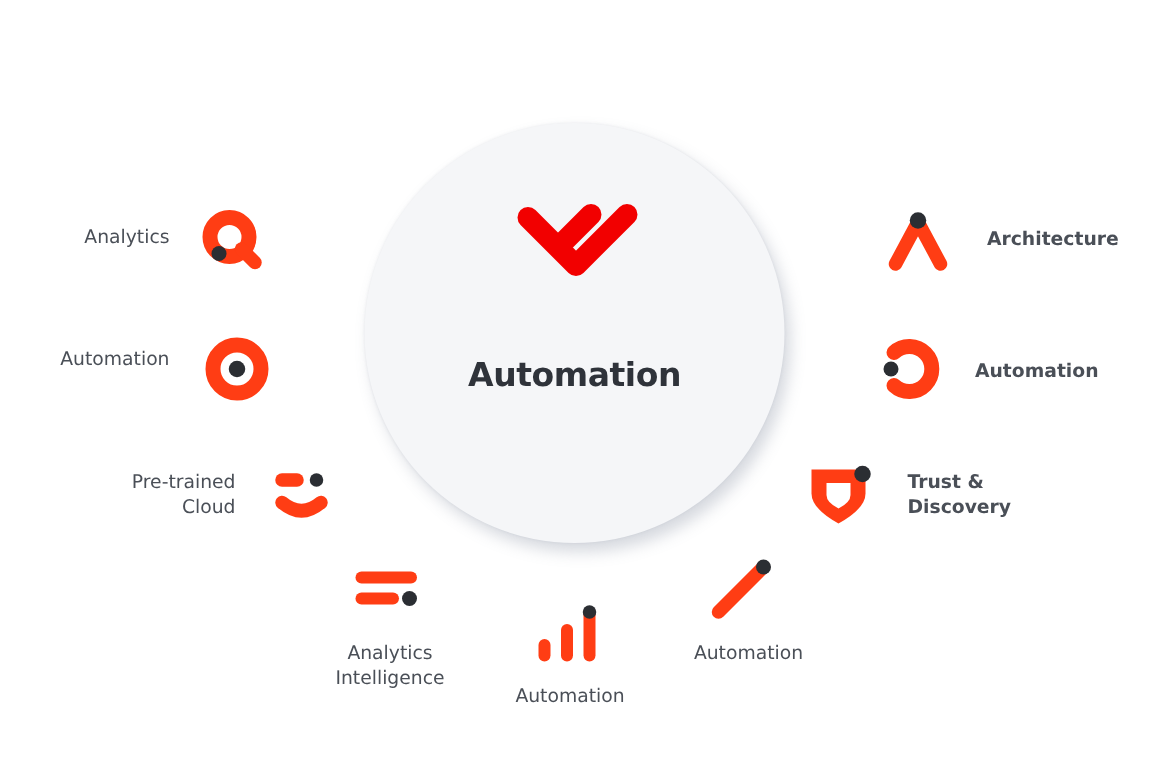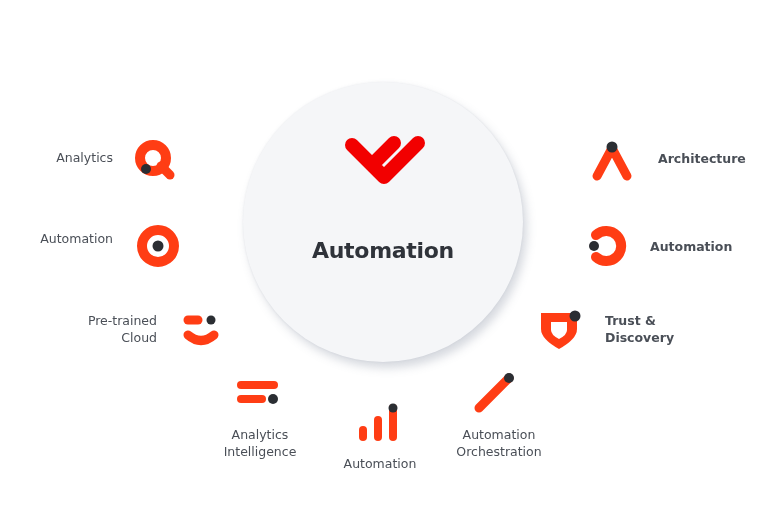--- a/index.html
+++ b/index.html
@@ -85,21 +85,20 @@
 <div class="label c" style="left:330px; top:455px; width:100px;">
   <span>Automation</span>
 </div>
 
 <svg class="icon" style="left:470px; top:370px;" width="50" height="46" viewBox="0 0 50 46">
   <line x1="9" y1="38" x2="39" y2="8" stroke="#ff3d14" stroke-width="9" stroke-linecap="round"></line>
   <circle cx="39" cy="8" r="5" fill="#2b2e33"></circle>
 </svg>
 <div class="label c" style="left:440px; top:426px; width:118px;">
   <span>Automation</span>
-  <span>Orchestration</span>
 </div>
 
 <svg class="icon" style="left:537px; top:307px;" width="46" height="46" viewBox="0 0 46 46">
   <path d="M4 6 H40 V22 Q40 32 22 42 Q4 32 4 22 Z" fill="#ff3d14"></path>
   <path d="M14 15 H30 V23 Q30 28 22 32 Q14 28 14 23 Z" fill="#ffffff"></path>
   <circle cx="38" cy="9" r="5.5" fill="#2b2e33"></circle>
 </svg>
 <div class="label l" style="left:605px; top:312px; width:100px;">
   <span>Trust &amp;</span>
   <span>Discovery</span>

